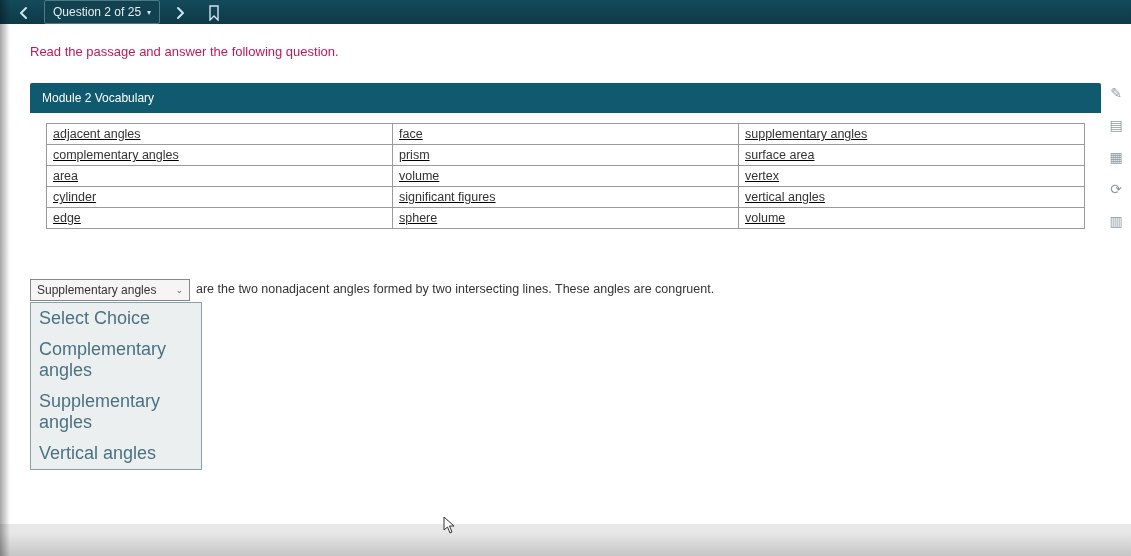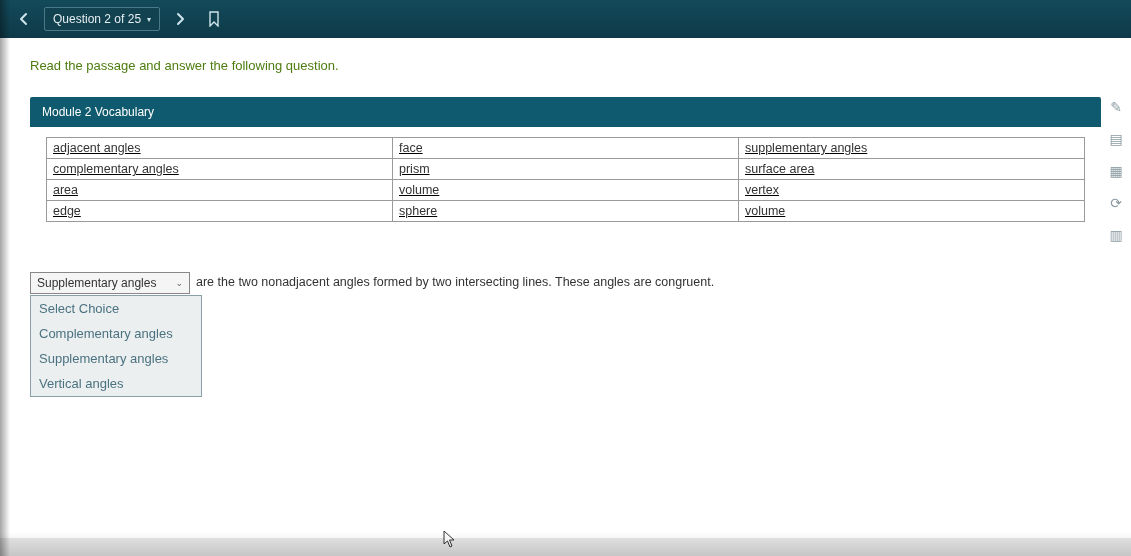--- a/index.html
+++ b/index.html
@@ -7,23 +7,23 @@
     font-family: "Segoe UI", Arial, sans-serif;
     background: #e8e8e8;
     width: 1131px;
     height: 556px;
     overflow: hidden;
     position: relative;
   }
   .topbar {
     background: #0f4a5a;
     background: linear-gradient(to bottom, #134a5a 0%, #0e3a48 100%);
-    height: 38px;
-    display: flex;
-    align-items: center;
+    height: 24px;
+    display: flex;
+    align-items: flex-start;
     padding: 0 10px;
     gap: 6px;
   }
   .nav-btn {
     width: 28px;
     height: 26px;
     display: flex;
     align-items: center;
     justify-content: center;
     color: #cfe5ec;
@@ -57,21 +57,21 @@
     min-height: 500px;
     position: relative;
   }
   .q-title {
     color: #1a6e86;
     font-size: 18px;
     font-weight: 700;
     margin-bottom: 14px;
   }
   .instr {
-    color: #4d7c0f;
+    color: #be185d;
     font-size: 13px;
     margin-bottom: 12px;
   }
   .module-bar {
     background: #0f5a6e;
     color: #fff;
     font-size: 12px;
     padding: 8px 12px;
     border-radius: 2px 2px 0 0;
     margin-top: 24px;
@@ -115,21 +115,21 @@
     position: relative;
   }
   .dropdown .dd-caret { font-size: 9px; color: #666; margin-left: 8px; }
   .dd-list {
     position: absolute;
     top: 22px;
     left: -1px;
     background: #eceff0;
     border: 1px solid #8aa0a8;
     width: 172px;
-    font-size: 13px;
+    font-size: 18px;
     color: #4a7280;
     z-index: 5;
   }
   .dd-list .dd-item {
     padding: 5px 8px;
     cursor: pointer;
   }
   .right-rail {
     position: absolute;
     right: 2px;
@@ -213,20 +213,25 @@
         </tr>
         <tr>
           <td>complementary angles</td>
           <td>prism</td>
           <td>surface area</td>
         </tr>
         <tr>
           <td>area</td>
           <td>volume</td>
           <td>vertex</td>
+        </tr>
+        <tr>
+          <td>cylinder</td>
+          <td>significant figures</td>
+          <td>vertical angles</td>
         </tr>
         <tr>
           <td>edge</td>
           <td>sphere</td>
           <td>volume</td>
         </tr>
       </tbody>
     </table>
   </div>
 

